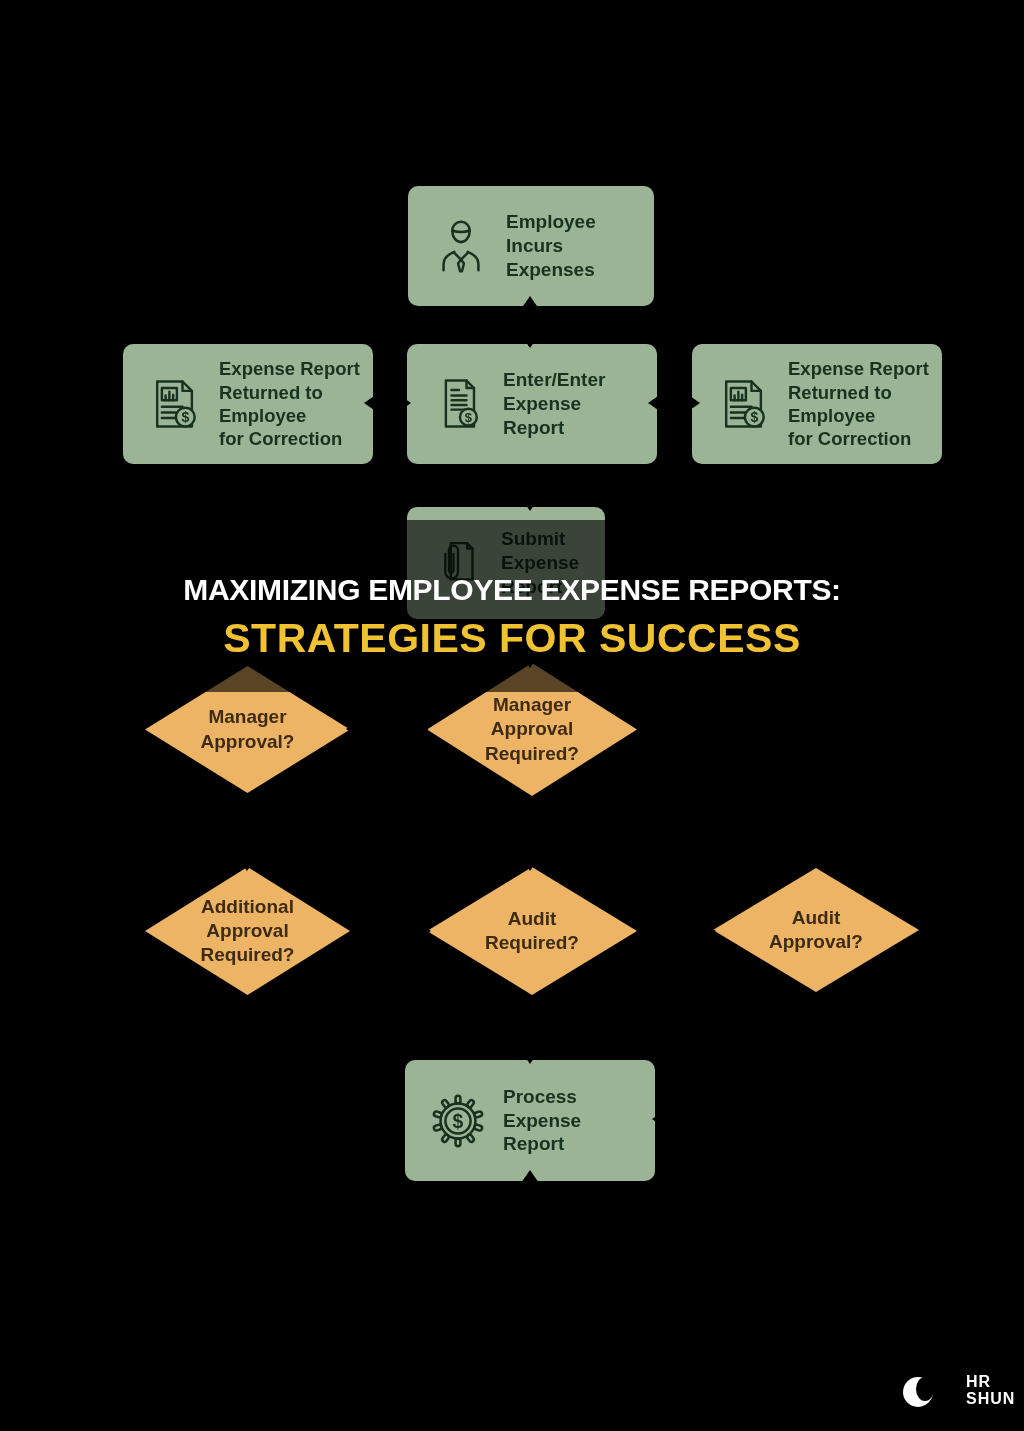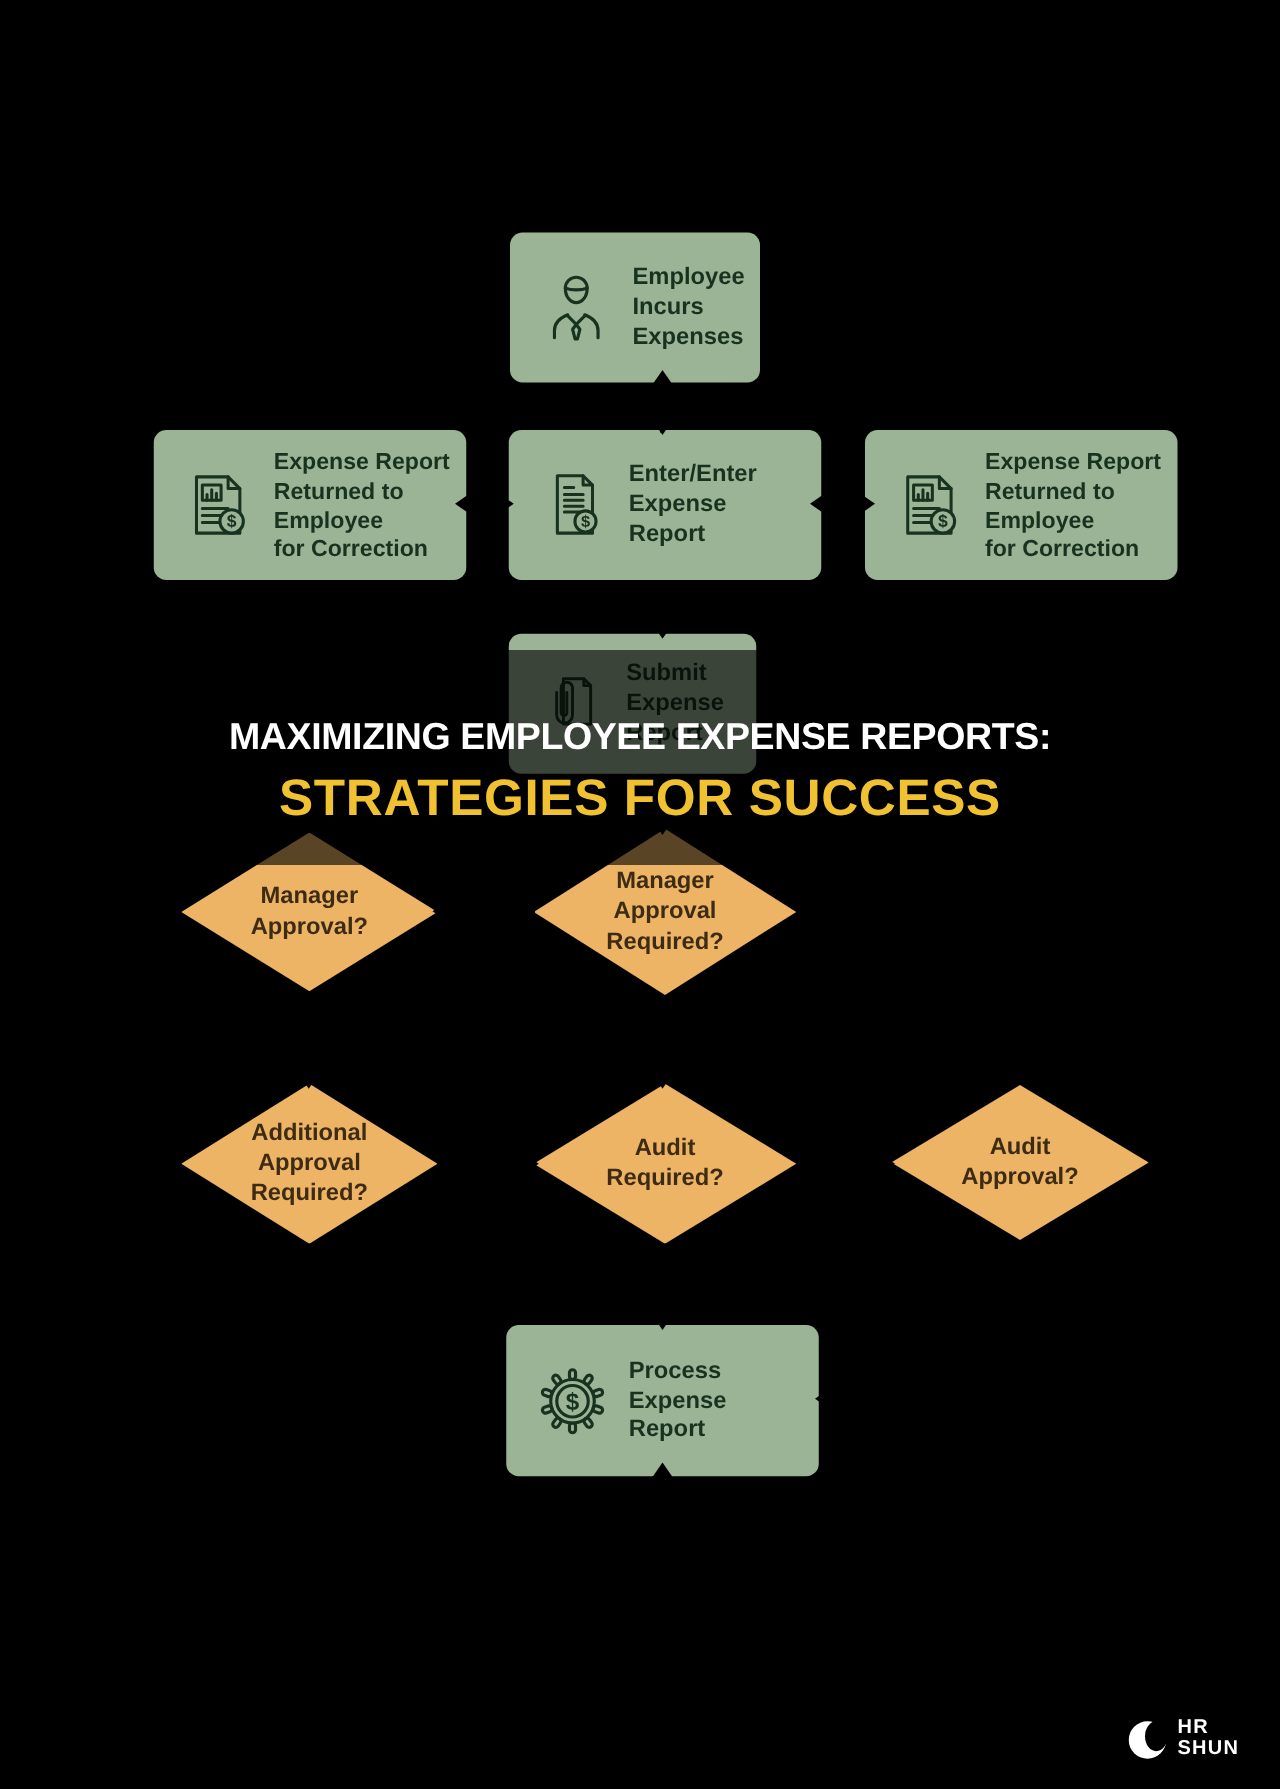--- a/index.html
+++ b/index.html
@@ -50,21 +50,21 @@
   
   .ln{position:absolute;background:#000;z-index:2;}
   .ah{position:absolute;width:0;height:0;z-index:2;}
   .ah.down{border-left:9px solid transparent;border-right:9px solid transparent;border-top:13px solid #000;}
   .ah.up{border-left:9px solid transparent;border-right:9px solid transparent;border-bottom:13px solid #000;}
   .ah.left{border-top:9px solid transparent;border-bottom:9px solid transparent;border-right:13px solid #000;}
   .ah.right{border-top:9px solid transparent;border-bottom:9px solid transparent;border-left:13px solid #000;}
   
   .logo{
     position:absolute;left:898px;top:1368px;display:flex;align-items:center;
-    gap:0;z-index:4;
+    gap:24px;z-index:4;
   }
   .logo-text{
     color:#fff;font-weight:700;font-size:16px;line-height:1.05;
     letter-spacing:1px;
   }
   .svgtext{font-family:"Liberation Sans",sans-serif;}
 </style>
 </head>
 <body>
 
@@ -107,21 +107,21 @@
   <div class="ah down" style="left:521px;top:1051px"></div>
 
   <div class="ln" style="left:814px;top:992px;width:3px;height:128px"></div>
   <div class="ln" style="left:661px;top:1118px;width:156px;height:3px"></div>
   <div class="ah left" style="left:652px;top:1110px"></div>
 
   <div class="ln" style="left:528px;top:1181px;width:3px;height:56px"></div>
   <div class="ah down" style="left:521px;top:1228px"></div>
   <div class="ah up" style="left:521px;top:1170px"></div>
 
-  <div class="box" style="left:408px;top:186px;width:200px;height:120px">
+  <div class="box" style="left:408px;top:186px;width:246px;height:120px">
     <svg width="62" height="62" viewBox="0 0 64 64">
       <path d="M23 16a9 9 0 0 1 18 0c0 7-4 12-9 12s-9-5-9-12z"></path>
       <path d="M23 16c5 2 13 2 18 0"></path>
       <path d="M14 57v-6c0-7 6-11 11-13"></path>
       <path d="M50 57v-6c0-7-6-11-11-13"></path>
       <path d="M25 39l7 7 7-7"></path>
       <path d="M32 46l-3 4 2 8h2l2-8z"></path>
     </svg>
     <div class="label">Employee Incurs
 Expenses</div>

